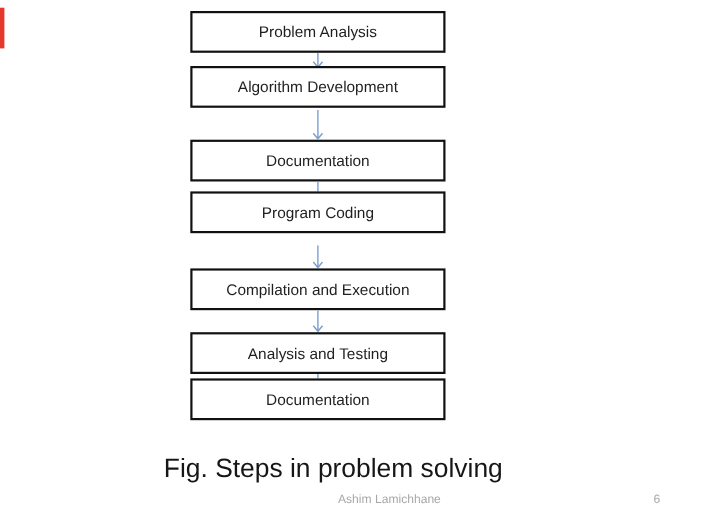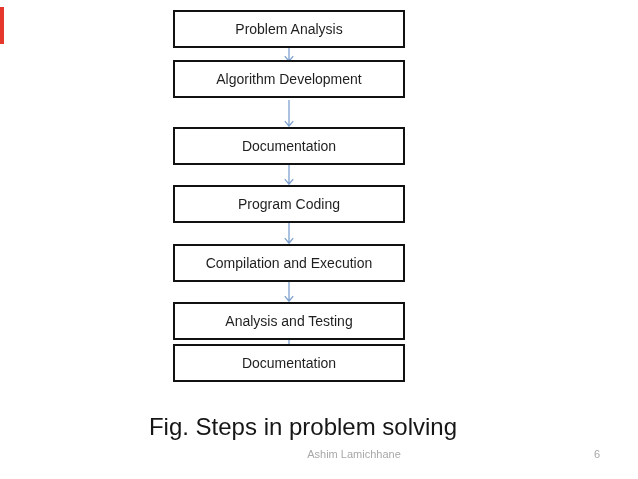--- a/index.html
+++ b/index.html
@@ -93,21 +93,21 @@
     </svg>
 
     <div class="box" style="top:127px">
       <span>Documentation</span>
     </div>
 
     <svg class="arrow" style="top:165px" width="14" height="20" viewBox="0 0 14 20">
       <path d="M7 0 V18.8 M2.8 14.2 L7 19.2 L11.2 14.2" fill="none" stroke="currentColor" stroke-width="1.3"></path>
     </svg>
 
-    <div class="box" style="top:185px">
+    <div class="box" style="top:174px">
       <span>Program Coding</span>
     </div>
 
     <svg class="arrow" style="top:223px" width="14" height="21" viewBox="0 0 14 21">
       <path d="M7 0 V19.8 M2.8 15.2 L7 20.2 L11.2 15.2" fill="none" stroke="currentColor" stroke-width="1.3"></path>
     </svg>
 
     <div class="box" style="top:244px">
       <span>Compilation and Execution</span>
     </div>

